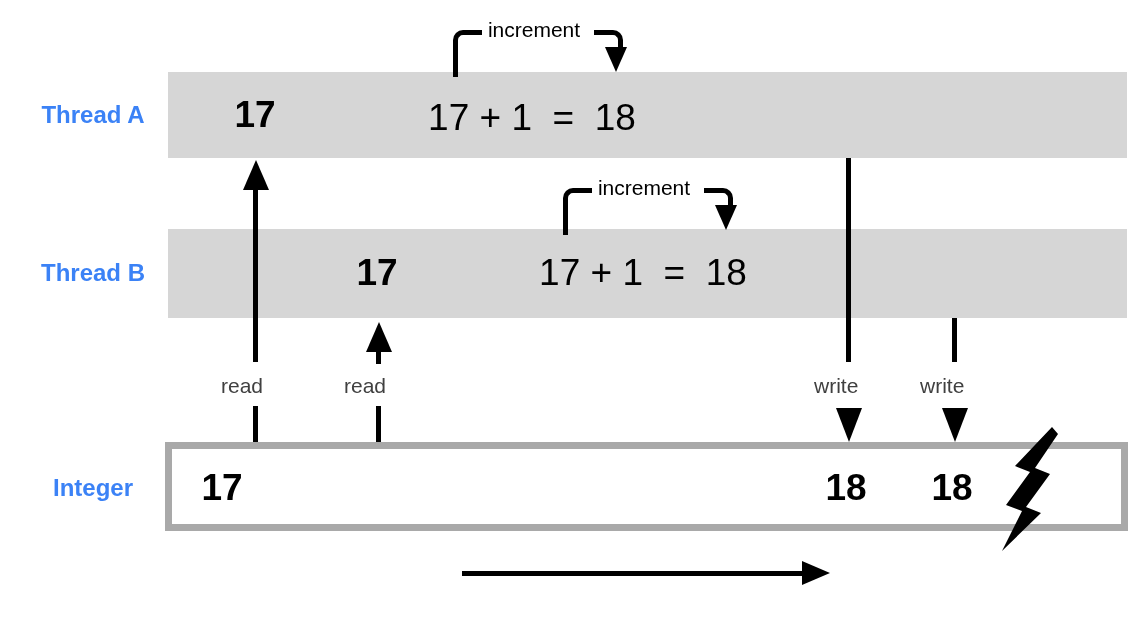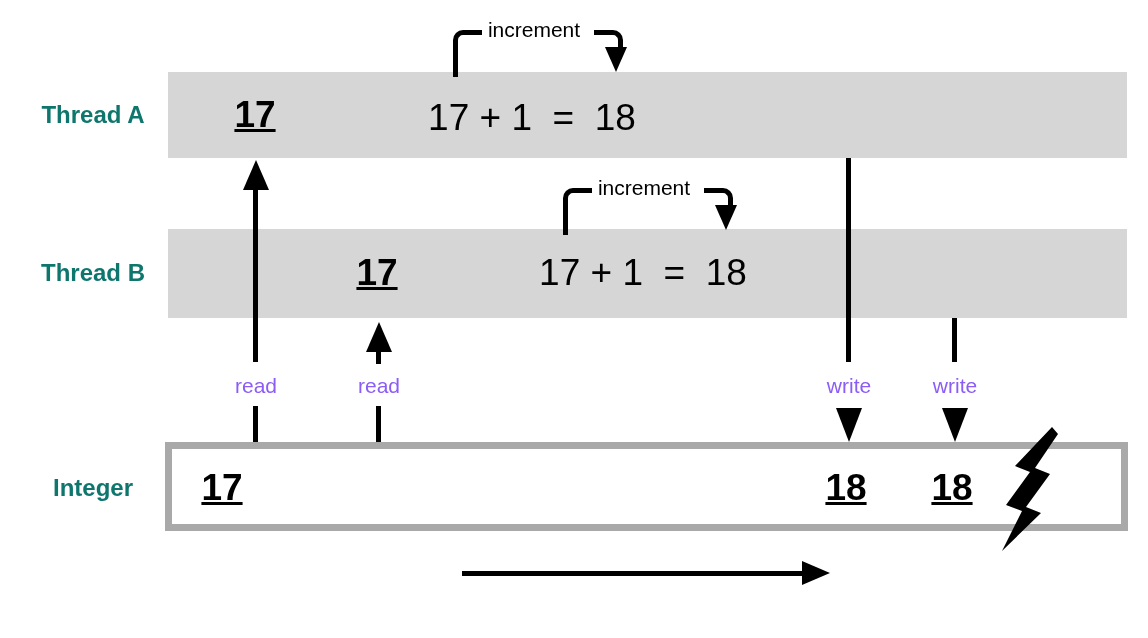--- a/index.html
+++ b/index.html
@@ -12,24 +12,24 @@
   
   .band { background:#d6d6d6; }
   #band-a { left:168px; top:72px;  width:959px; height:86px; }
   #band-b { left:168px; top:229px; width:959px; height:89px; }
   #integer-box {
     left:165px; top:442px; width:963px; height:89px;
     border:7px solid #a9a9a9; background:#ffffff; box-sizing:border-box;
   }
 
   
-  .row-label { color:#0f766e; font-weight:bold; font-size:24px; line-height:24px; text-align:center; width:150px; }
-  .big-num   { color:#000; font-weight:bold; font-size:37px; line-height:37px; text-align:center; width:80px; white-space:pre;text-decoration:underline; }
+  .row-label { color:#3b82f6; font-weight:bold; font-size:24px; line-height:24px; text-align:center; width:150px; }
+  .big-num   { color:#000; font-weight:bold; font-size:37px; line-height:37px; text-align:center; width:80px; white-space:pre; }
   .expr      { color:#000; font-weight:normal; font-size:37px; line-height:37px; text-align:center; width:260px; white-space:pre; }
-  .small-lbl { color:#8b5cf6; font-size:21px; line-height:21px; text-align:center; width:70px; }
+  .small-lbl { color:#404040; font-size:21px; line-height:21px; text-align:left; width:70px; }
   .inc-lbl   { color:#000; font-size:21px; line-height:21px; text-align:center; width:120px; }
   #time-label{ color:#000; font-weight:bold; font-size:27px; line-height:27px; text-align:center; width:120px; }
 
   #thread-a-label { left:18px;  top:103px; }
   #thread-b-label { left:18px;  top:261px; }
   #integer-label  { left:18px;  top:476px; }
 
   #a-value { left:215px; top:96px; }
   #a-expr  { left:402px; top:99px; }
   #b-value { left:337px; top:254px; }

